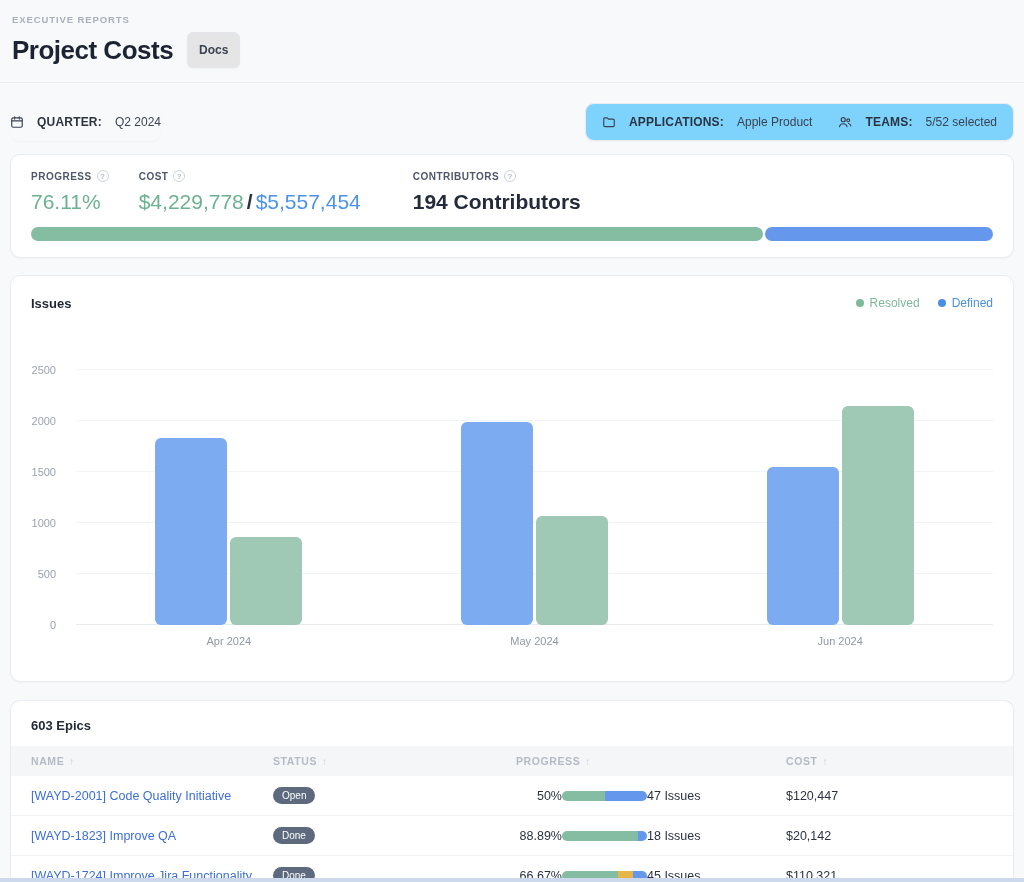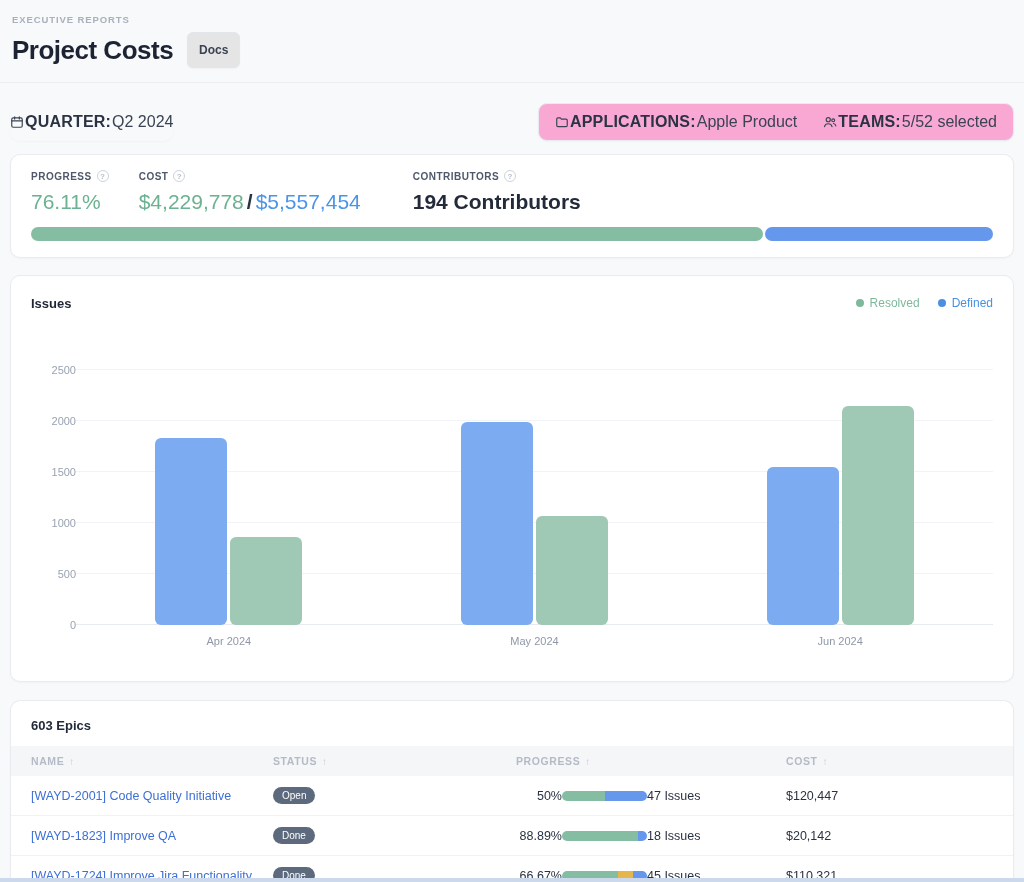--- a/index.html
+++ b/index.html
@@ -15,23 +15,23 @@
   
   .hdr { padding:14px 12px 0 12px; border-bottom:1px solid #eceef2; padding-bottom:14px; }
   .eyebrow { font-size:9.5px; font-weight:700; letter-spacing:0.9px; color:#a9afbb; text-transform:uppercase; margin-bottom:7px; }
   .title-row { display:flex; align-items:center; gap:14px; }
   .page-title { font-size:26px; font-weight:800; color:#1c2333; letter-spacing:-0.5px; }
   .docs-btn { font-family:inherit; font-size:12px; font-weight:600; color:#3a4352; background:#e5e5e5;
     border:1px solid #e3e6eb; border-radius:6px; padding:10px 11px; cursor:pointer; box-shadow:0 1px 2px rgba(30,40,60,.04); }
 
   
   .filters { display:flex; justify-content:space-between; align-items:center; margin:20px 10px 0 10px; }
-  .chip { display:flex; align-items:center; gap:8px; background:#f9a8d4; border:1px solid #e9ebf0; border-radius:9px;
+  .chip { display:flex; align-items:center; gap:8px; background:#7dd3fc; border:1px solid #e9ebf0; border-radius:9px;
     height:38px; padding:0 16px; font-size:12px; box-shadow:0 1px 2px rgba(30,40,60,.03); }
-  .chip-btn { display:flex; align-items:center; gap:1px; background:none; border:none; font-family:inherit; font-size:16px; cursor:pointer; padding:0; }
+  .chip-btn { display:flex; align-items:center; gap:13px; background:none; border:none; font-family:inherit; font-size:12px; cursor:pointer; padding:0; }
   .chip b { font-weight:700; color:#2b3342; letter-spacing:0.2px; }
   .chip .val { color:#3a4352; }
   .chip svg { flex:0 0 auto; }
   .right-chip { gap:26px; }
 
   
   .card { background:#fff; border:1px solid #e9ebf0; border-radius:10px; margin:16px 10px; box-shadow:0 1px 2px rgba(30,40,60,.03); }
   .summary { margin-top:13px; padding:15px 20px 16px 20px; }
   .stats { display:flex; gap:30px; }
   .stat-label { display:flex; align-items:center; gap:5px; font-size:10px; font-weight:700; letter-spacing:0.5px;
@@ -50,21 +50,21 @@
 
   
   .chart-card { margin-top:17px; padding:16px 20px 20px 20px; }
   .chart-hdr { display:flex; justify-content:space-between; align-items:center; height:22px; }
   .chart-title { font-size:13px; font-weight:700; color:#1e2635; }
   .legend { display:flex; gap:18px; }
   .legend-item { display:flex; align-items:center; gap:6px; font-size:12px; font-weight:500; cursor:pointer; }
   .legend-item .dot { width:8px; height:8px; border-radius:50%; }
   .chart-wrap { display:flex; margin-top:56px; margin-bottom:36px; }
   .yaxis { width:45px; position:relative; }
-  .ytick { position:absolute; right:0; font-size:11px; color:#9aa3b2; transform:translateY(6px); }
+  .ytick { position:absolute; right:20px; font-size:11px; color:#9aa3b2; transform:translateY(6px); }
   .plot { flex:1; position:relative; height:255px; }
   .gridline { position:absolute; left:0; right:0; height:1px; background:#f1f3f6; }
   .gridline.baseline { background:#e7eaee; }
   .groups { position:absolute; inset:0; display:flex; justify-content:space-around; align-items:flex-end; }
   .bar-group { position:relative; display:flex; align-items:flex-end; gap:3px; height:100%; }
   .bar { width:72px; border-radius:6px; }
   .xlabel { position:absolute; top:calc(100% + 10px); left:50%; transform:translateX(-50%);
     font-size:11px; color:#8f98a6; white-space:nowrap; }
 
   

